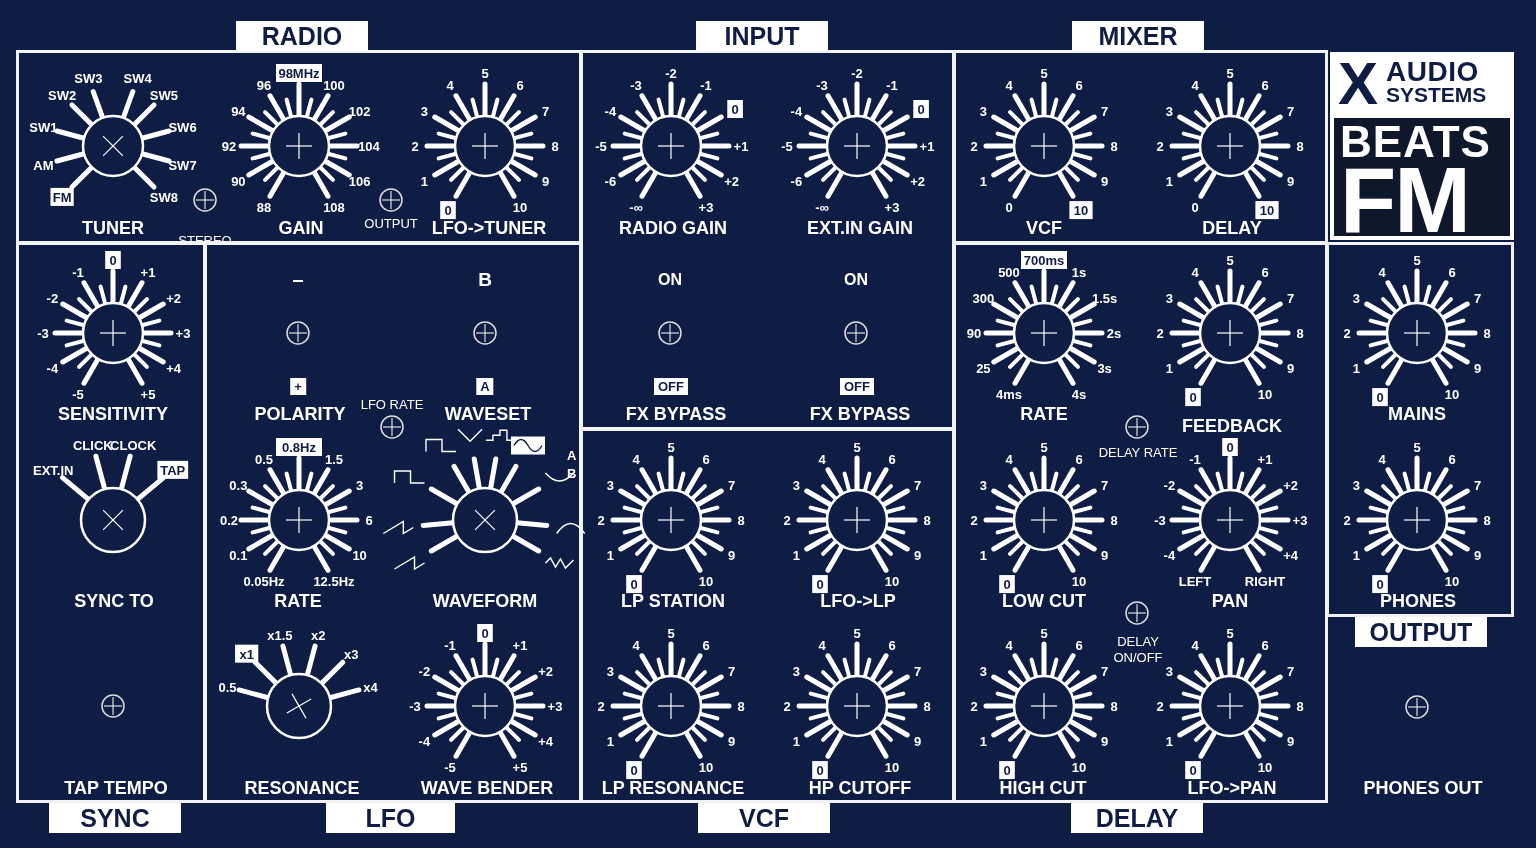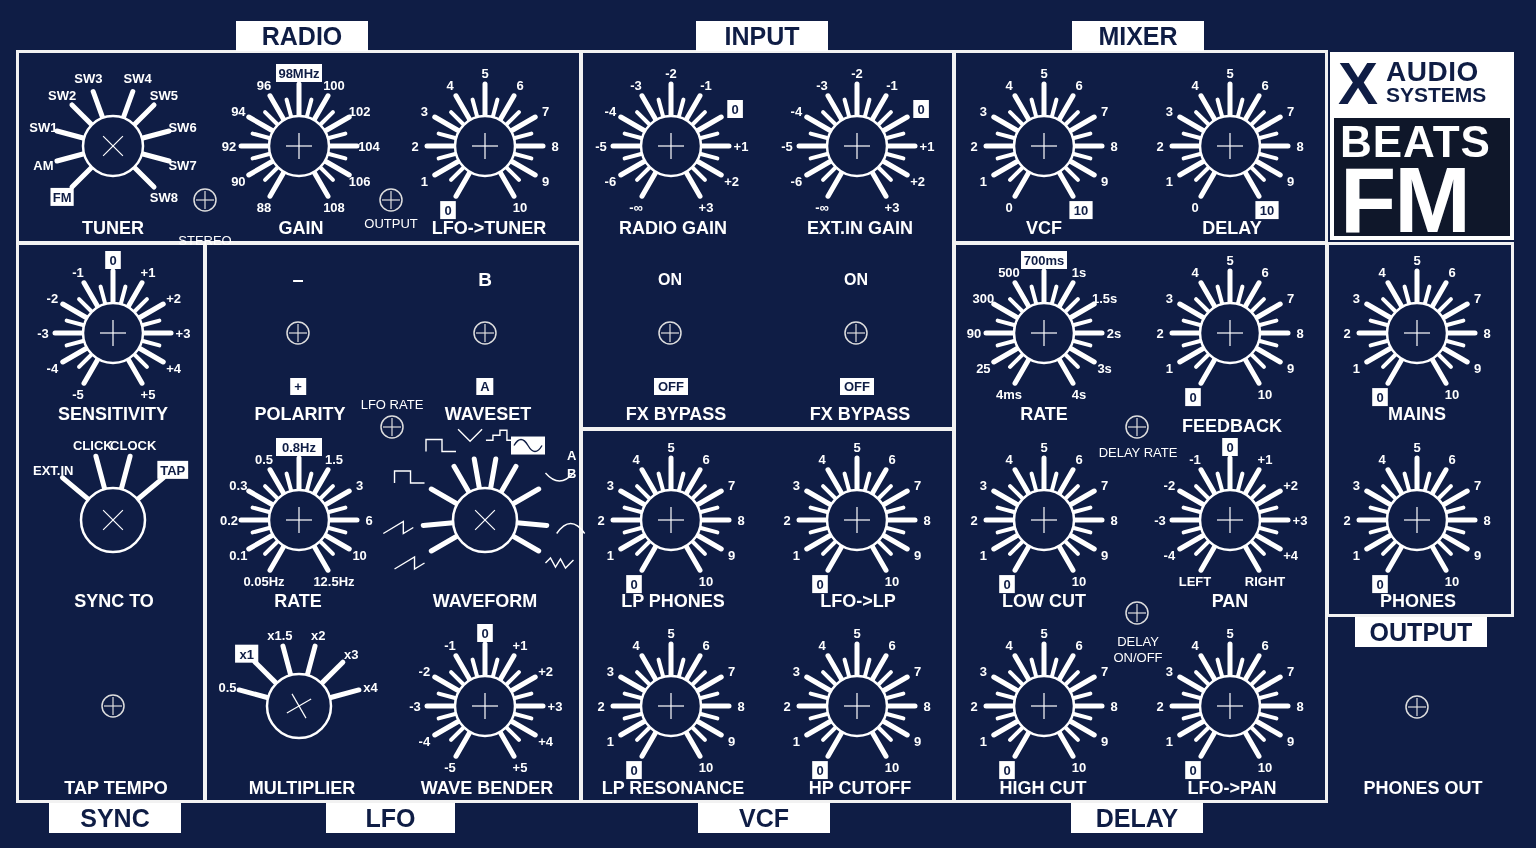--- a/index.html
+++ b/index.html
@@ -1537,24 +1537,24 @@
 <div class="label" style="left:489px;top:218px;">LFO-&gt;TUNER</div>
 <div class="label" style="left:673px;top:218px;">RADIO GAIN</div>
 <div class="label" style="left:860px;top:218px;">EXT.IN GAIN</div>
 <div class="label" style="left:1044px;top:218px;">VCF</div>
 <div class="label" style="left:1232px;top:218px;">DELAY</div>
 
 <div class="label" style="left:113px;top:404px;">SENSITIVITY</div>
 <div class="label" style="left:114px;top:591px;">SYNC TO</div>
 <div class="label" style="left:298px;top:591px;">RATE</div>
 <div class="label" style="left:485px;top:591px;">WAVEFORM</div>
-<div class="label" style="left:302px;top:778px;">MULTIPLIER</div>
+<div class="label" style="left:302px;top:778px;">RESONANCE</div>
 <div class="label" style="left:487px;top:778px;">WAVE BENDER</div>
 
-<div class="label" style="left:673px;top:591px;">LP PHONES</div>
+<div class="label" style="left:673px;top:591px;">LP STATION</div>
 <div class="label" style="left:858px;top:591px;">LFO-&gt;LP</div>
 <div class="label" style="left:673px;top:778px;">LP RESONANCE</div>
 <div class="label" style="left:860px;top:778px;">HP CUTOFF</div>
 
 <div class="label" style="left:1044px;top:404px;">RATE</div>
 <div class="label" style="left:1232px;top:404px;margin-top:12px;">FEEDBACK</div>
 <div class="label" style="left:1044px;top:591px;">LOW CUT</div>
 <div class="label" style="left:1230px;top:591px;">PAN</div>
 <div class="label" style="left:1043px;top:778px;">HIGH CUT</div>
 <div class="label" style="left:1232px;top:778px;">LFO-&gt;PAN</div>

